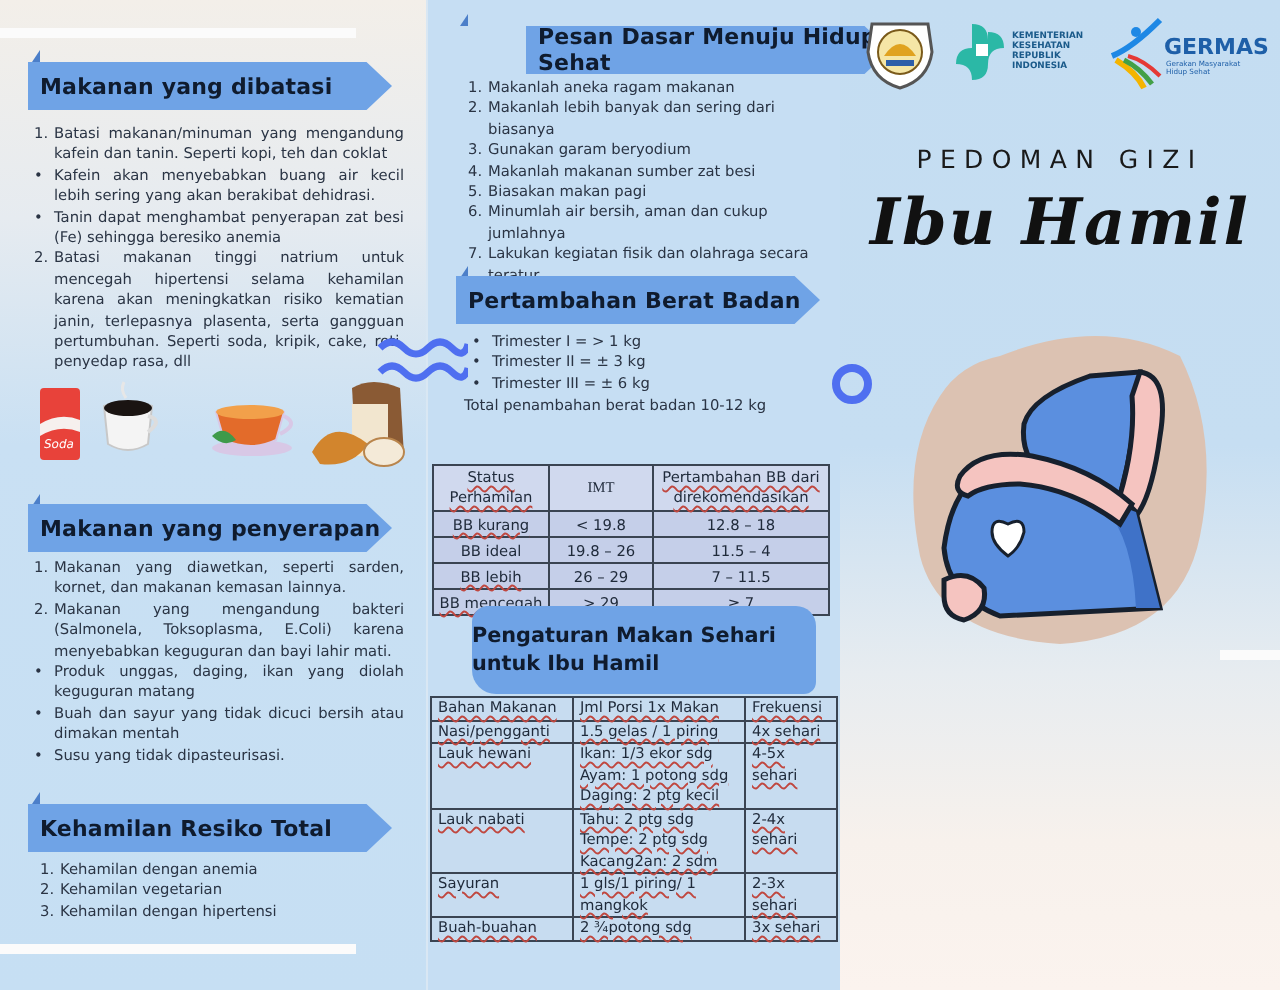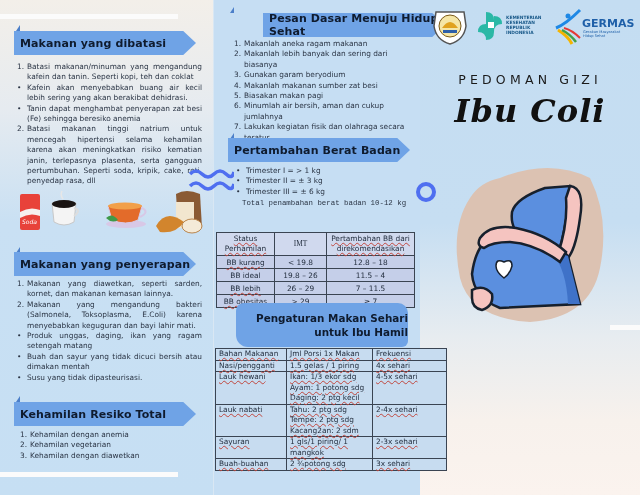--- a/index.html
+++ b/index.html
@@ -33,21 +33,21 @@
   .bmi td, .bmi th { border: 1px solid #3a4452; text-align: center; font-weight: normal; padding: 1px 2px; height: 13px; }
   .bmi { background: #c5cfe9; }
   .bmi th { background: #d0d9ee; line-height: 10px; }
   .ul { text-decoration: underline; text-decoration-color: #c0473f; text-decoration-style: wavy; text-decoration-thickness: 0.6px; }
 
   .meal td { border-top: 1px solid #3a4452; border-bottom: 1px solid #3a4452; border-left: 1px solid #3a4452; padding: 0 3px; vertical-align: top; line-height: 10.5px; text-align: left; }
   .meal td:last-child { border-right: 1px solid #3a4452; }
   .meal { background: #c7dcf0; }
 
   .brush { position: absolute; left: 236px; top: 303px; width: 172px; height: 44px; background: #6fa3e6; border-radius: 8px 10px 6px 12px;
-    display: flex; flex-direction: column; justify-content: center; align-items: flex-end; }
+    display: flex; flex-direction: column; justify-content: center; align-items: flex-start; }
   .brush span { font-weight: bold; font-size: 10.4px; color: #0f1b2e; line-height: 14px; }
 
   .logos { position: absolute; left: 430px; top: 6px; width: 210px; height: 40px; }
   .title-small { position: absolute; left: 420px; top: 72px; width: 220px; text-align: center; font-size: 12.5px; letter-spacing: 4.2px; color: #1a1a1a; font-family: "DejaVu Sans", sans-serif; }
   .title-big { position: absolute; left: 420px; top: 92px; width: 220px; text-align: center; font-size: 32px; color: #111; font-family: "DejaVu Serif", serif; font-style: italic; font-weight: bold; letter-spacing: 1px; }
 
   .ring { position: absolute; left: 416px; top: 182px; width: 20px; height: 20px; border: 4px solid #4f6ff0; border-radius: 50%; }
 </style>
 </head>
 <body>
@@ -118,21 +118,21 @@
   <div class="row">
       <span class="mk">1.</span>
       <span class="tx">Makanan yang diawetkan, seperti sarden, kornet, dan makanan kemasan lainnya.</span>
     </div>
   <div class="row">
       <span class="mk">2.</span>
       <span class="tx">Makanan yang mengandung bakteri (Salmonela, Toksoplasma, E.Coli) karena menyebabkan keguguran dan bayi lahir mati.</span>
     </div>
   <div class="row">
       <span class="mk">•</span>
-      <span class="tx">Produk unggas, daging, ikan yang ragam setengah matang</span>
+      <span class="tx">Produk unggas, daging, ikan yang diolah keguguran matang</span>
     </div>
   <div class="row">
       <span class="mk">•</span>
       <span class="tx">Buah dan sayur yang tidak dicuci bersih atau dimakan mentah</span>
     </div>
   <div class="row">
       <span class="mk">•</span>
       <span class="tx">Susu yang tidak dipasteurisasi.</span>
     </div>
 </div>
@@ -145,21 +145,21 @@
   <div class="row">
       <span class="mk">1.</span>
       <span class="tx">Kehamilan dengan anemia</span>
     </div>
   <div class="row">
       <span class="mk">2.</span>
       <span class="tx">Kehamilan vegetarian</span>
     </div>
   <div class="row">
       <span class="mk">3.</span>
-      <span class="tx">Kehamilan dengan diawetkan</span>
+      <span class="tx">Kehamilan dengan hipertensi</span>
     </div>
 </div>
 <div class="white-bar" style="left:0;top:472px;width:178px;"></div>
 
 <div class="ribbon-tab" style="left:230px;top:7px;"></div>
 <div class="ribbon" style="left:228px;top:13px;width:182px;margin-left:35px;">
   <span>Pesan Dasar Menuju Hidup Sehat</span>
 </div>
 <div class="text-block plain" style="left:234px;top:39px;width:185px;">
   <div class="row">
@@ -207,21 +207,21 @@
     </div>
   <div class="row">
       <span class="mk">•</span>
       <span class="tx">Trimester II = ± 3 kg</span>
     </div>
   <div class="row">
       <span class="mk">•</span>
       <span class="tx">Trimester III = ±  6 kg</span>
     </div>
 </div>
-<div class="text-block" style="left:242px;top:198px;width:185px;font-family:Liberation Mono, monospace;">Total penambahan berat badan 10-12 kg</div>
+<div class="text-block" style="left:232px;top:198px;width:185px;">Total penambahan berat badan 10-12 kg</div>
 
 <svg class="wave" style="left:188px;top:168px;" width="46" height="26" viewBox="0 0 46 26">
   <path d="M2 6 Q8 0 14 6 T26 6 T38 6 T46 4" fill="none" stroke="#4f6ff0" stroke-width="3.5"></path>
   <path d="M2 18 Q8 12 14 18 T26 18 T38 18 T46 16" fill="none" stroke="#4f6ff0" stroke-width="3.5"></path>
 </svg>
 
 <table class="bmi" style="left:216px;top:213px;width:199px;margin-top:19px;">
   <tbody>
       <tr>
     <th style="width:58px;"><span class="ul">Status Perhamilan</span></th>
@@ -237,33 +237,33 @@
     <td>BB ideal</td>
     <td>19.8 – 26</td>
     <td>11.5 – 4</td>
   </tr>
   <tr>
     <td><span class="ul">BB lebih</span></td>
     <td>26 – 29</td>
     <td>7 – 11.5</td>
   </tr>
   <tr>
-    <td><span class="ul">BB obesitas</span></td>
+    <td><span class="ul">BB mencegah</span></td>
     <td>&gt; 29</td>
     <td>≥ 7</td>
   </tr>
 </tbody>
   </table>
 
 <div class="brush">
   <span>Pengaturan Makan Sehari</span>
   <span>untuk Ibu Hamil</span>
 </div>
 
-<table class="meal" style="left:215px;top:348px;width:232px;">
+<table class="meal" style="left:215px;top:348px;width:204px;">
   <tbody>
       <tr>
     <td style="width:71px;"><span class="ul">Bahan Makanan</span></td>
     <td style="width:86px;"><span class="ul">Jml Porsi 1x Makan</span></td>
     <td><span class="ul">Frekuensi</span></td>
   </tr>
   <tr>
     <td><span class="ul">Nasi/pengganti</span></td>
     <td><span class="ul">1.5 gelas / 1 piring</span></td>
     <td><span class="ul">4x sehari</span></td>
@@ -322,21 +322,21 @@
       <path d="M132 24 Q140 28 146 36" fill="none" stroke="#43a047" stroke-width="2.5"></path>
       <path d="M134 22 Q142 24 150 32" fill="none" stroke="#e53935" stroke-width="2"></path>
       <text x="152" y="21" font-size="11" fill="#1e5fa8" font-family="DejaVu Sans, sans-serif" font-weight="bold">GERMAS</text>
       <text x="153" y="27" font-size="3.6" fill="#1e5fa8" font-family="DejaVu Sans, sans-serif">Gerakan Masyarakat</text>
       <text x="153" y="31" font-size="3.6" fill="#1e5fa8" font-family="DejaVu Sans, sans-serif">Hidup Sehat</text>
     </g>
   </svg>
 </div>
 
 <div class="title-small">PEDOMAN GIZI</div>
-<div class="title-big">Ibu Coli</div>
+<div class="title-big">Ibu Hamil</div>
 
 <div class="ring"></div>
 
 <svg style="position:absolute;left:450px;top:158px;" width="160" height="166" viewBox="0 0 160 166">
   <path d="M50 20 Q100 0 140 20 Q160 60 150 110 Q140 160 80 164 Q20 160 10 120 Q0 70 20 40 Q30 24 50 20 Z" fill="#dcc2b2"></path>
   <path d="M95 30 L120 28 Q118 60 110 90 L72 80 Q60 70 62 54 Q66 40 95 30 Z" fill="#5b8fdf" stroke="#17202d" stroke-width="2.5"></path>
   <path d="M120 28 Q135 30 130 60 Q126 90 118 100 L108 96 Q118 66 116 40 Z" fill="#f5c4c0" stroke="#17202d" stroke-width="2.5"></path>
   <path d="M30 90 Q40 70 70 74 Q100 78 118 98 L130 146 L50 150 Q24 140 22 116 Q24 100 30 90 Z" fill="#5b8fdf" stroke="#17202d" stroke-width="2.5"></path>
   <path d="M96 90 Q116 104 118 146 L130 146 L118 98 Z" fill="#3f72c8"></path>
   <path d="M30 80 Q40 66 66 70 Q96 76 116 94 L110 104 Q86 86 60 84 Q42 84 34 90 Q26 88 30 80 Z" fill="#f5c4c0" stroke="#17202d" stroke-width="2.5"></path>

